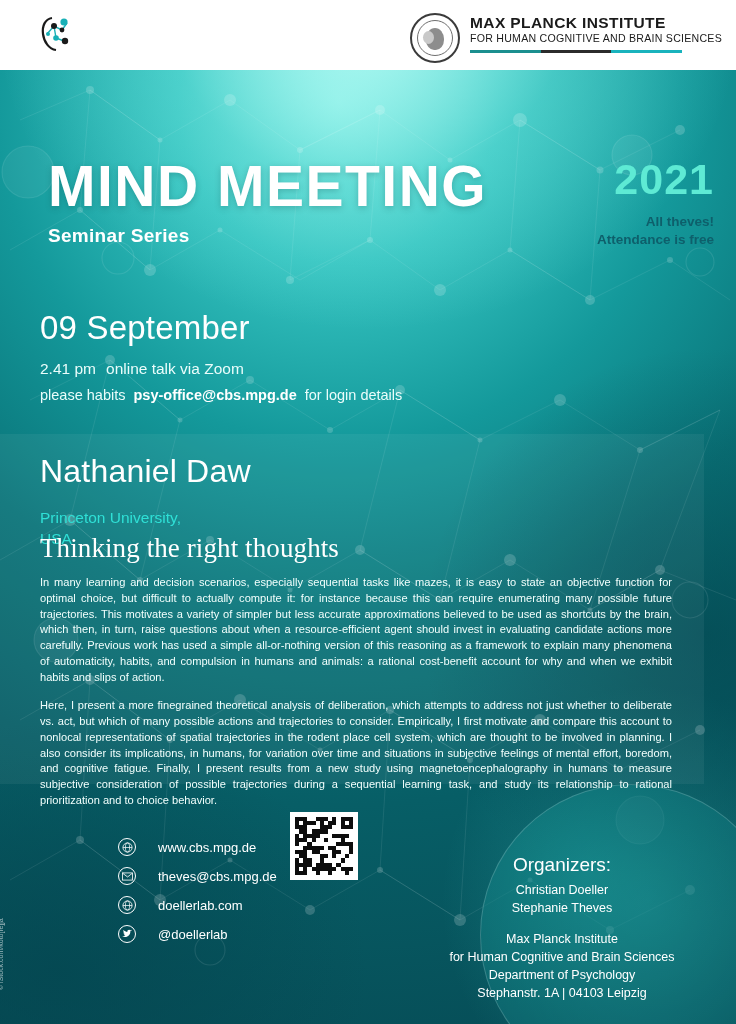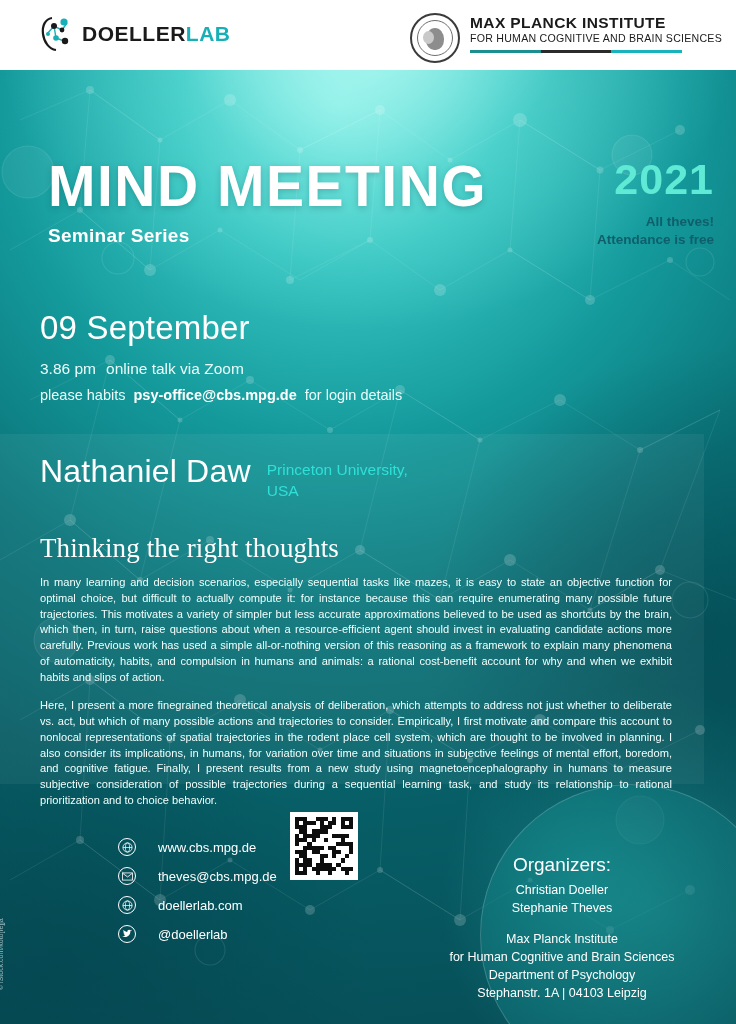--- a/index.html
+++ b/index.html
@@ -215,20 +215,21 @@
 
   
   .speaker-row {
     position: absolute;
     left: 40px;
     top: 455px;
     z-index: 5;
     display: flex;
     align-items: flex-start;
     gap: 16px;
+    flex-direction: column;
   }
   .speaker-name {
     font-size: 32px;
     color: #ffffff;
     letter-spacing: 0.2px;
     line-height: 1;
   }
   .speaker-affil {
     font-size: 15.5px;
     font-weight: normal;
@@ -464,21 +465,20 @@
           <path d="M7 20 L14 12 L22 16 L27 9" fill="none" stroke="#18b0b6" stroke-width="1.4"></path>
           <path d="M14 12 L16 24 L24 27" fill="none" stroke="#18b0b6" stroke-width="1.4"></path>
           <circle cx="14" cy="12" r="3" fill="#1a1a1a"></circle>
           <circle cx="24" cy="8" r="3.6" fill="#18b0b6"></circle>
           <circle cx="22" cy="16" r="2.4" fill="#1a1a1a"></circle>
           <circle cx="16" cy="24" r="2.8" fill="#18b0b6"></circle>
           <circle cx="25" cy="27" r="3.2" fill="#1a1a1a"></circle>
           <circle cx="8" cy="20" r="2" fill="#18b0b6"></circle>
         </svg>
       </span>
-      <span class="logo-text"><span>DOELLER</span><span class="lab">LAB</span></span>
     </div>
 
     <div class="logo-right">
       <span class="mpi-seal">
         <span class="inner">
           <span class="head"></span>
           <span class="head2"></span>
         </span>
       </span>
       <span class="mpi-words">
@@ -505,21 +505,21 @@
     <div class="year">2021</div>
     <div class="welcome">
       <div>All theves!</div>
       <div>Attendance is free</div>
     </div>
   </div>
 
   <div class="date-block">
     <div class="date">09 September</div>
     <div class="time-line">
-      <span>3.86 pm</span><span class="gap"></span><span>online talk via Zoom</span>
+      <span>2.41 pm</span><span class="gap"></span><span>online talk via Zoom</span>
     </div>
     <div class="contact-line">
       <span>please habits</span>&nbsp;
       <b>psy-office@cbs.mpg.de</b>&nbsp;
       <span>for login details</span>
     </div>
   </div>
 
   <div class="speaker-row">
     <div class="speaker-name">Nathaniel Daw</div>

